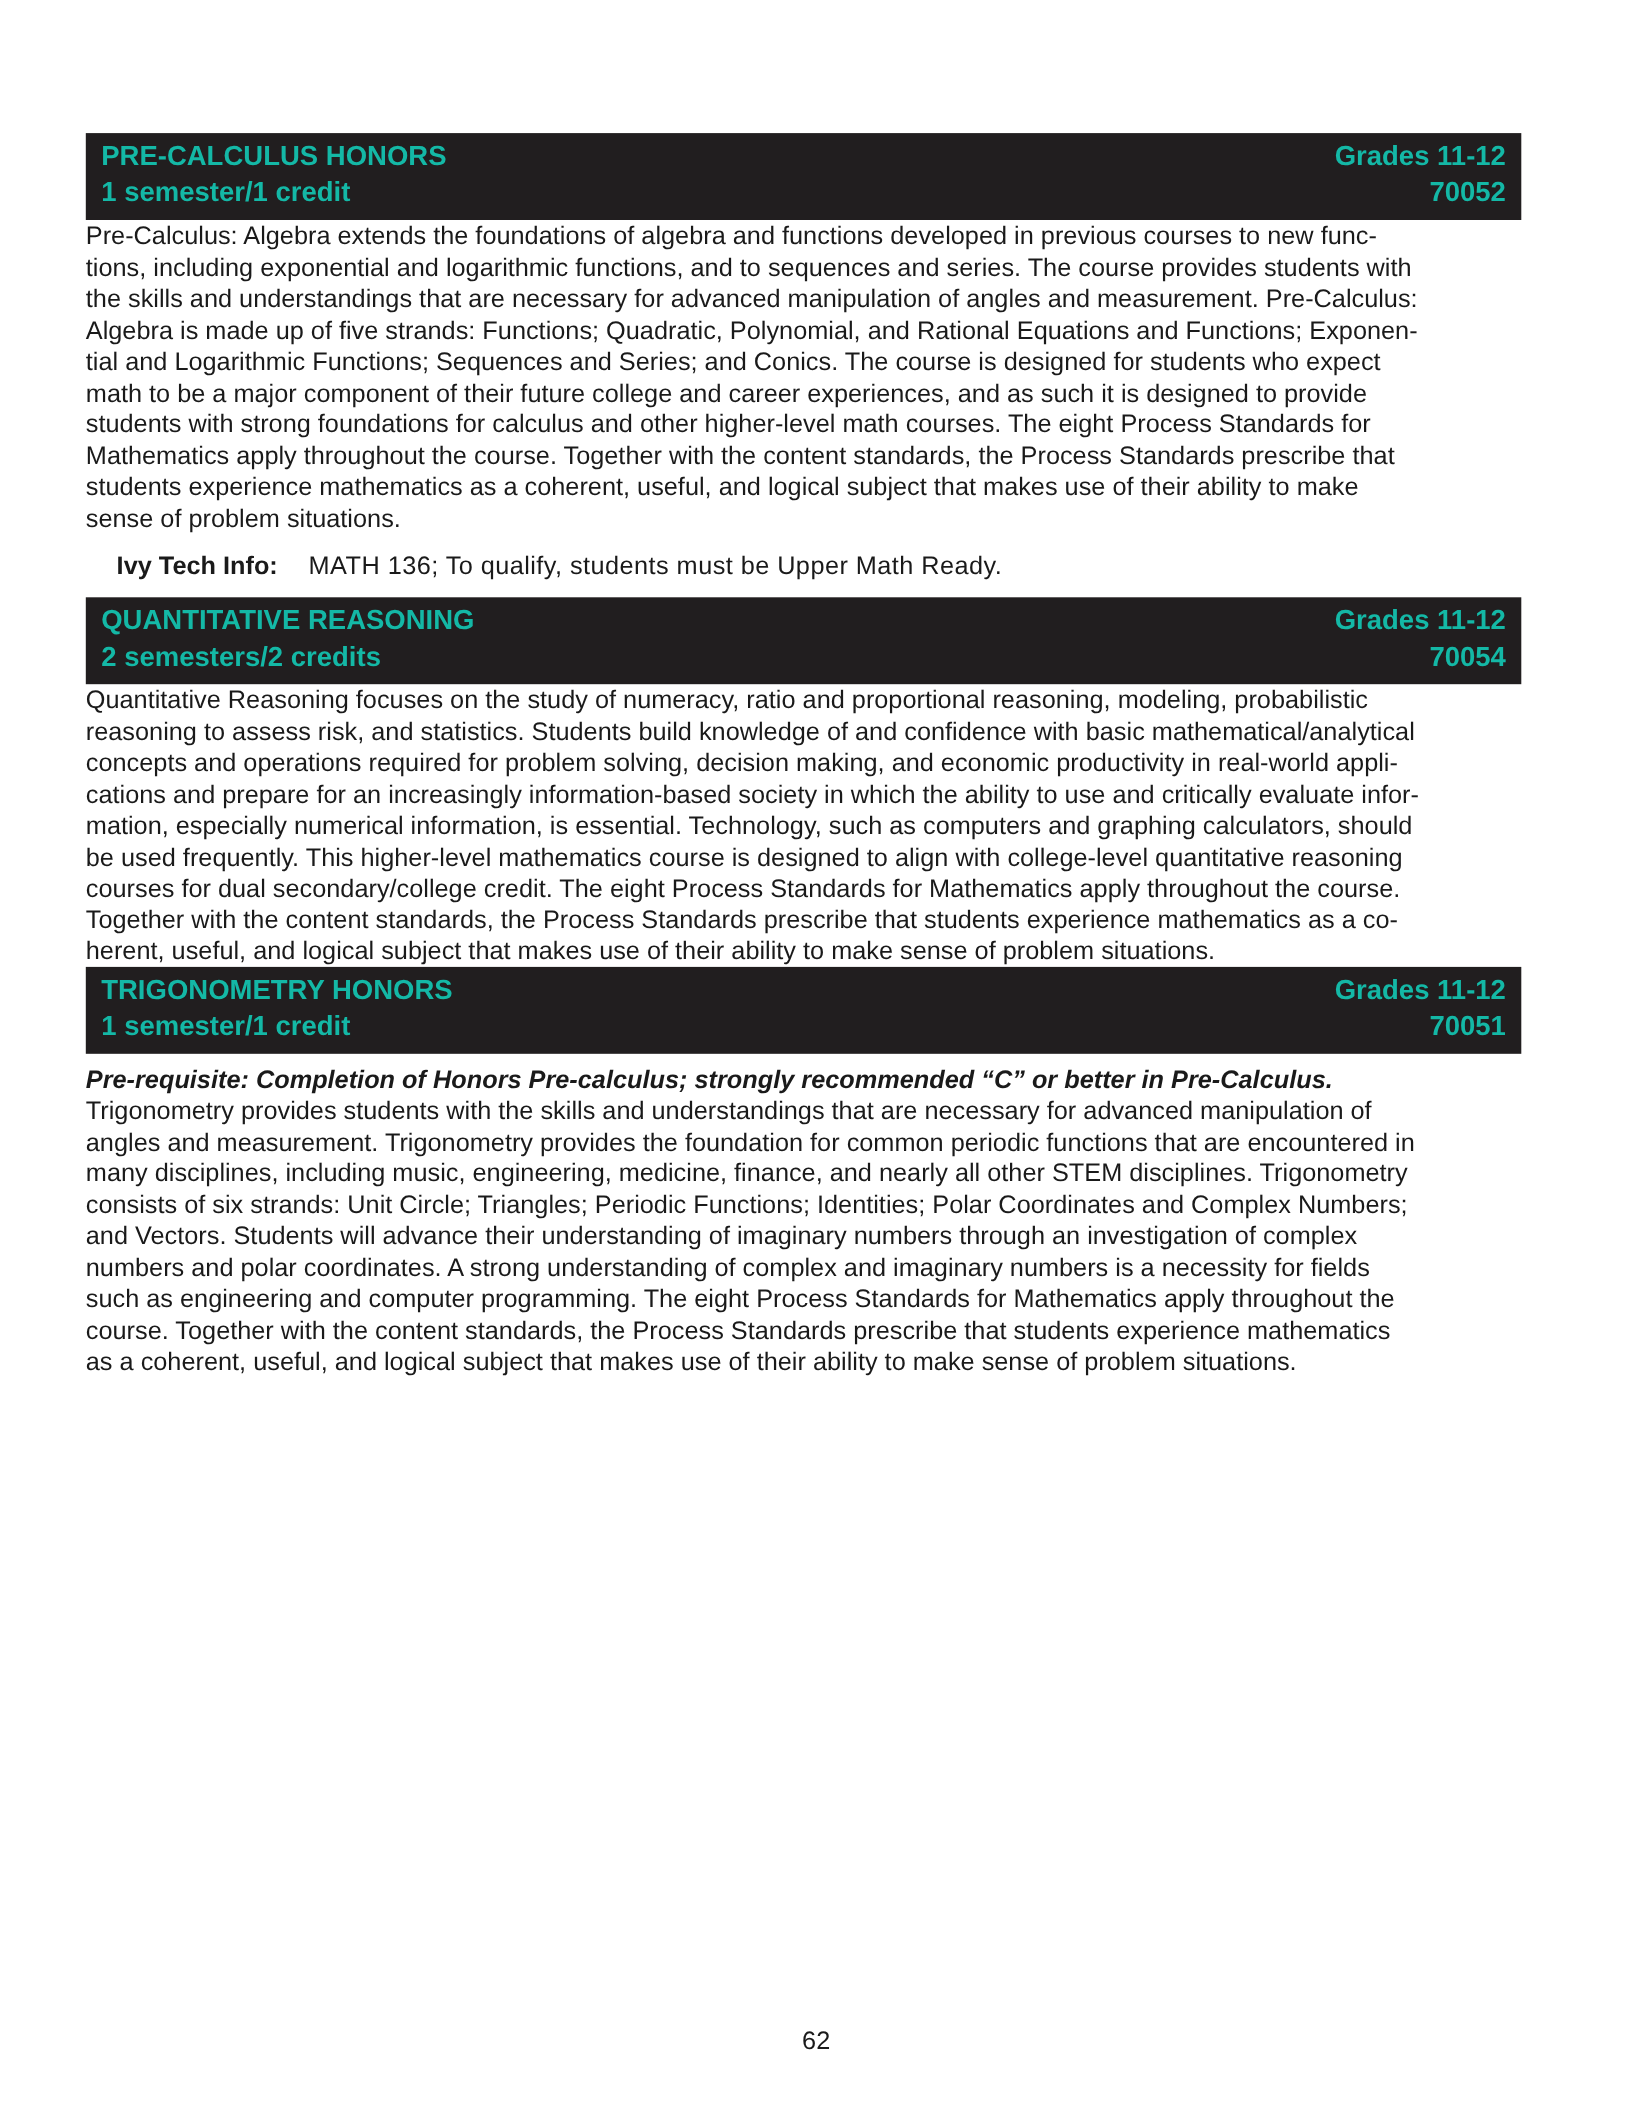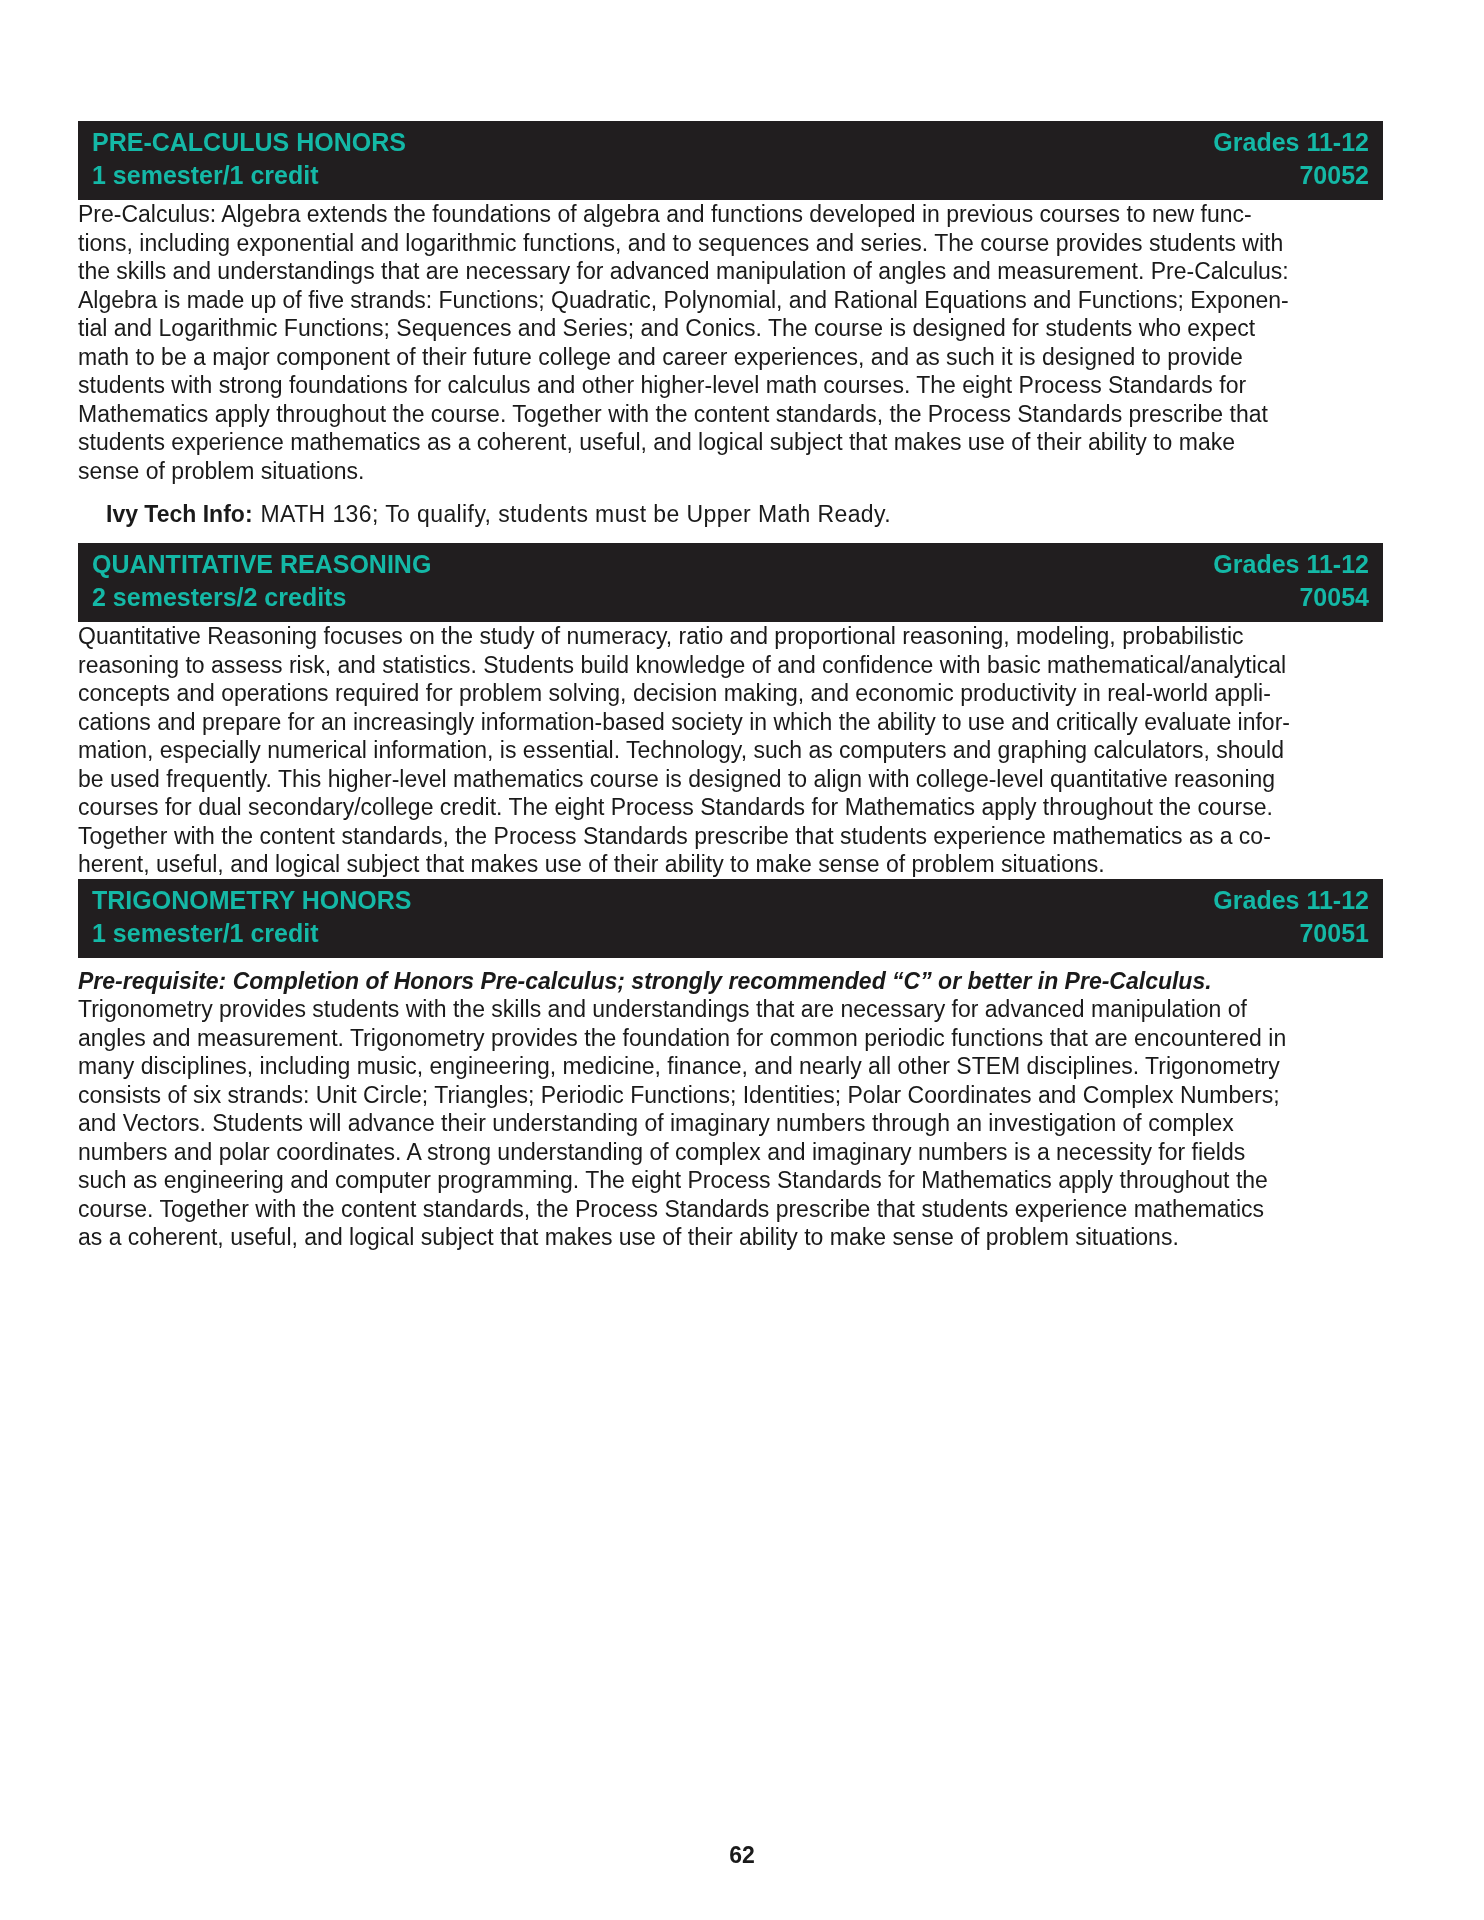--- a/index.html
+++ b/index.html
@@ -57,28 +57,29 @@
     font-size: 23px;
     line-height: 29px;
   }
   .ivy-label {
     font-weight: 700;
     margin-right: 8px;
     margin-left: 28px;
   }
   .ivy-value {
     letter-spacing: 0.4px;
+    margin-left: 20px;
   }
   .page-number {
     position: absolute;
     top: 1842px;
     left: 0;
     width: 100%;
     text-align: center;
-    font-weight: 700;
+    font-weight: 400;
     font-size: 23px;
   }
 </style>
 </head>
 <body>
 
 <div class="content">
 
   <section class="course-section">
     <header class="course-bar">

